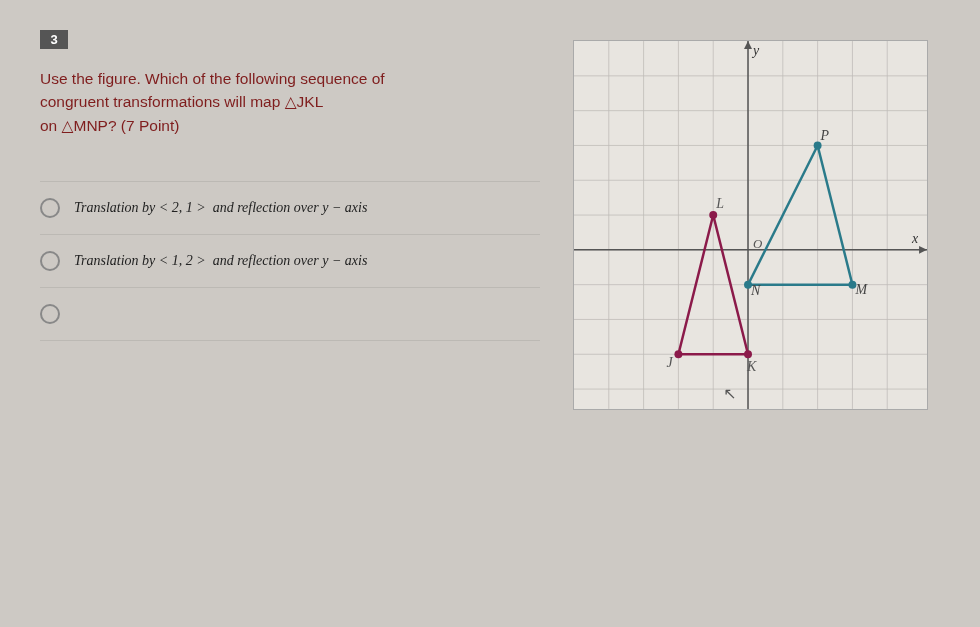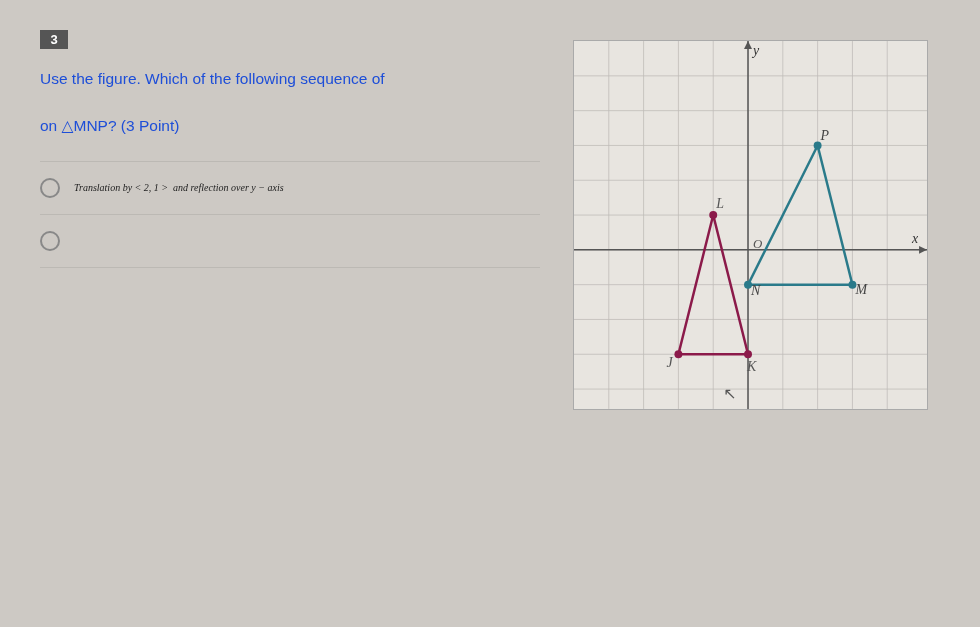--- a/index.html
+++ b/index.html
@@ -38,23 +38,23 @@
       font-weight: bold;
       padding: 2px 8px;
       display: inline-block;
       width: 28px;
       text-align: center;
       margin-bottom: 18px;
     }
 
     .question-text {
       font-size: 15.5px;
-      color: #1d4ed8;
+      color: #7f1d1d;
       line-height: 1.5;
-      margin-bottom: 24px;
+      margin-bottom: 44px;
       font-family: Arial, sans-serif;
     }
 
     .answer-options {
       display: flex;
       flex-direction: column;
       gap: 0px;
     }
 
     .option-row {
@@ -72,21 +72,21 @@
       width: 20px;
       height: 20px;
       border-radius: 50%;
       border: 2px solid #888;
       margin-right: 14px;
       flex-shrink: 0;
       background: transparent;
     }
 
     .option-text {
-      font-size: 10px;
+      font-size: 14px;
       color: #222;
       font-style: italic;
     }
 
     
     .right-panel {
       width: 380px;
       flex-shrink: 0;
       display: flex;
       align-items: flex-start;
@@ -113,33 +113,39 @@
 <body>
 
 <div class="page-container">
 
   <div class="left-panel">
 
     <div class="question-number-badge">3</div>
 
     <div class="question-text">
       <span>Use the figure. Which of the following sequence of</span><br>
-      <br>
-      <span>on △MNP?  (3 Point)</span>
+      <span>congruent transformations will map △JKL</span><br>
+      <span>on △MNP?  (7 Point)</span>
     </div>
 
     <div class="answer-options">
 
       <div class="option-row">
         <div class="radio-circle"></div>
         <span class="option-text">
           <em>Translation by &lt; 2, 1 &gt;&nbsp;&nbsp;and reflection over y − axis</em>
         </span>
       </div>
 
+      <div class="option-row">
+        <div class="radio-circle"></div>
+        <span class="option-text">
+          <em>Translation by &lt; 1, 2 &gt;&nbsp;&nbsp;and reflection over y − axis</em>
+        </span>
+      </div>
 
       <div class="option-row">
         <div class="radio-circle"></div>
       </div>
 
 
     </div>
   </div>
 
   <div class="right-panel">

